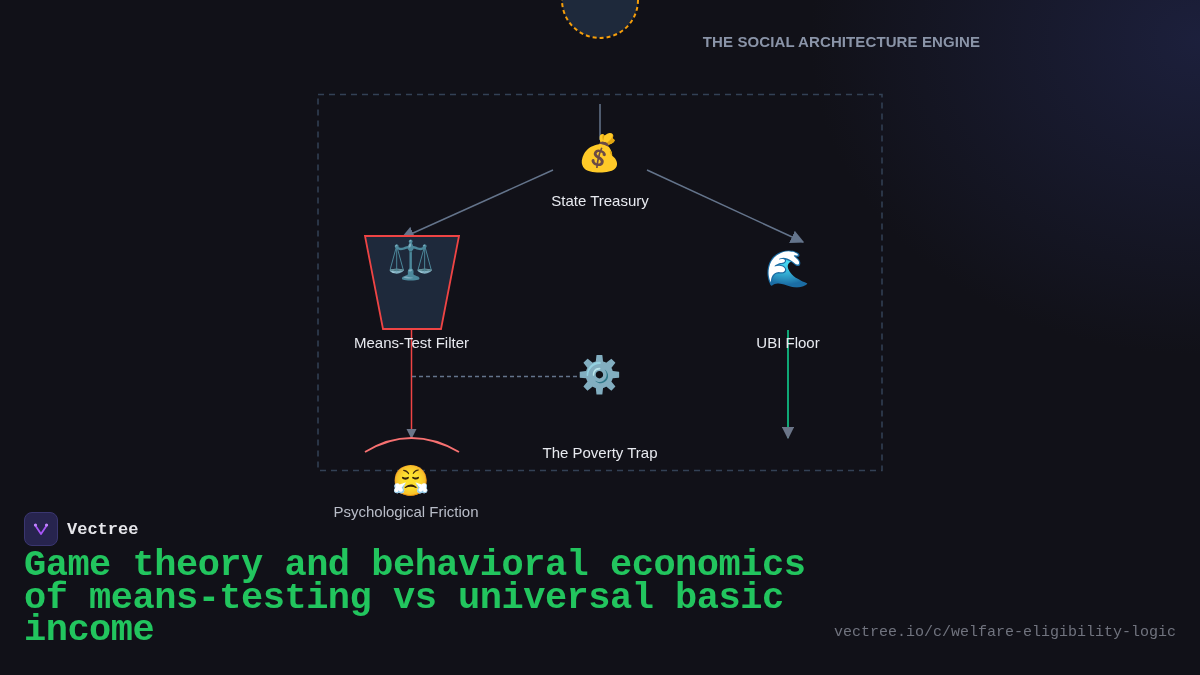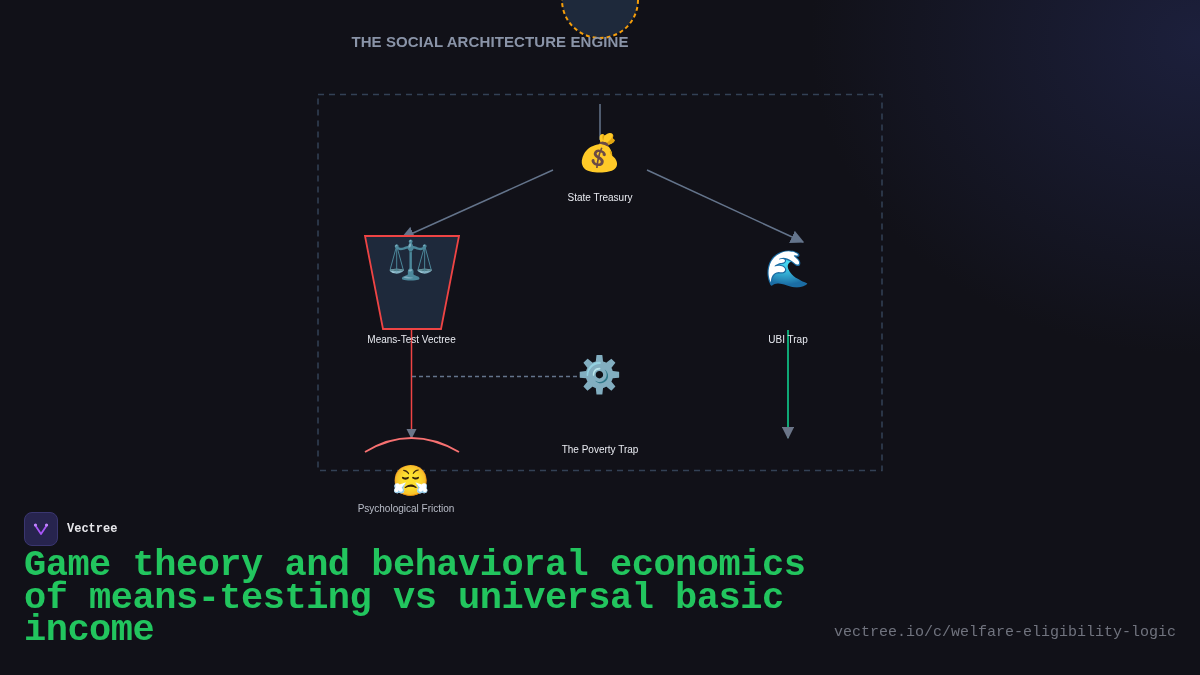--- a/index.html
+++ b/index.html
@@ -9,42 +9,42 @@
       font-family: "Liberation Sans", sans-serif;
     }
     .bg-glow {
       position: absolute; inset: 0;
       background:
         radial-gradient(ellipse 520px 420px at 1200px 40px, rgba(30,34,66,0.85), rgba(17,17,24,0) 75%);
       pointer-events: none;
     }
     .diagram { position: absolute; left: 0; top: 0; width: 1200px; height: 675px; }
     .engine-title {
-      position: absolute; left: 0; width: 980px; top: 33px; text-align: center;
+      position: absolute; left: 0; width: 980px; top: 33px; text-align: right;
       font-family: "Liberation Sans", sans-serif; font-weight: bold; font-size: 15px;
       color: #8a94a8; letter-spacing: 0.1px;
     }
     .node-label {
-      position: absolute; font-family: "Liberation Sans", sans-serif; font-size: 10px;
+      position: absolute; font-family: "Liberation Sans", sans-serif; font-size: 15px;
       color: #e8eaf0; text-align: center; width: 160px; margin-left: -80px;
     }
     .node-label.dim { color: #b9bdc8; }
     .node-icon {
       position: absolute; font-size: 36px; width: 60px; height: 50px; margin-left: -30px;
       text-align: center; line-height: 50px;
     }
     .brand {
       position: absolute; left: 24px; top: 512px; display: flex; align-items: center; gap: 9px;
     }
     .brand-logo {
       width: 34px; height: 34px; border-radius: 8px; background: #27244e;
       border: 1px solid #3a3670; box-sizing: border-box; display: flex; align-items: center; justify-content: center;
     }
     .brand-name {
-      font-family: "Liberation Mono", monospace; font-weight: bold; font-size: 12px; color: #e6e6ea;
+      font-family: "Liberation Mono", monospace; font-weight: bold; font-size: 17px; color: #e6e6ea;
     }
     .headline {
       position: absolute; left: 24px; top: 549px; width: 820px;
       font-family: "Liberation Mono", monospace; font-weight: bold; font-size: 37px;
       line-height: 32.5px; color: #22c55e; letter-spacing: -0.5px;
     }
     .url {
       position: absolute; right: 24px; top: 624px;
       font-family: "Liberation Mono", monospace; font-size: 15px; color: #70737e; margin-left: 37px;
     }
@@ -82,24 +82,24 @@
 
   <path d="M365,452 Q411,424 459,452" fill="none" stroke="#f87171" stroke-width="1.8"></path>
 </svg>
 
 <div class="engine-title">THE SOCIAL ARCHITECTURE ENGINE</div>
 
 <div class="node-icon" style="left:600px; top:128px;">💰</div>
 <div class="node-label" style="left:600px; top:192px;">State Treasury</div>
 
 <div class="node-icon" style="left:411px; top:235px; font-size:38px;">⚖️</div>
-<div class="node-label" style="left:411.5px; top:334px;">Means-Test Vectree</div>
+<div class="node-label" style="left:411.5px; top:334px;">Means-Test Filter</div>
 
 <div class="node-icon" style="left:788px; top:244px;">🌊</div>
-<div class="node-label" style="left:788px; top:334px;">UBI Trap</div>
+<div class="node-label" style="left:788px; top:334px;">UBI Floor</div>
 
 <div class="node-icon" style="left:600px; top:350px;">⚙️</div>
 <div class="node-label" style="left:600px; top:444px;">The Poverty Trap</div>
 
 <div class="node-icon" style="left:411.5px; top:456px; font-size:30px;">😤</div>
 <div class="node-label dim" style="left:406px; top:503px;">Psychological Friction</div>
 
 <div class="brand">
   <div class="brand-logo">
     <svg width="18" height="18" viewBox="0 0 18 18">

